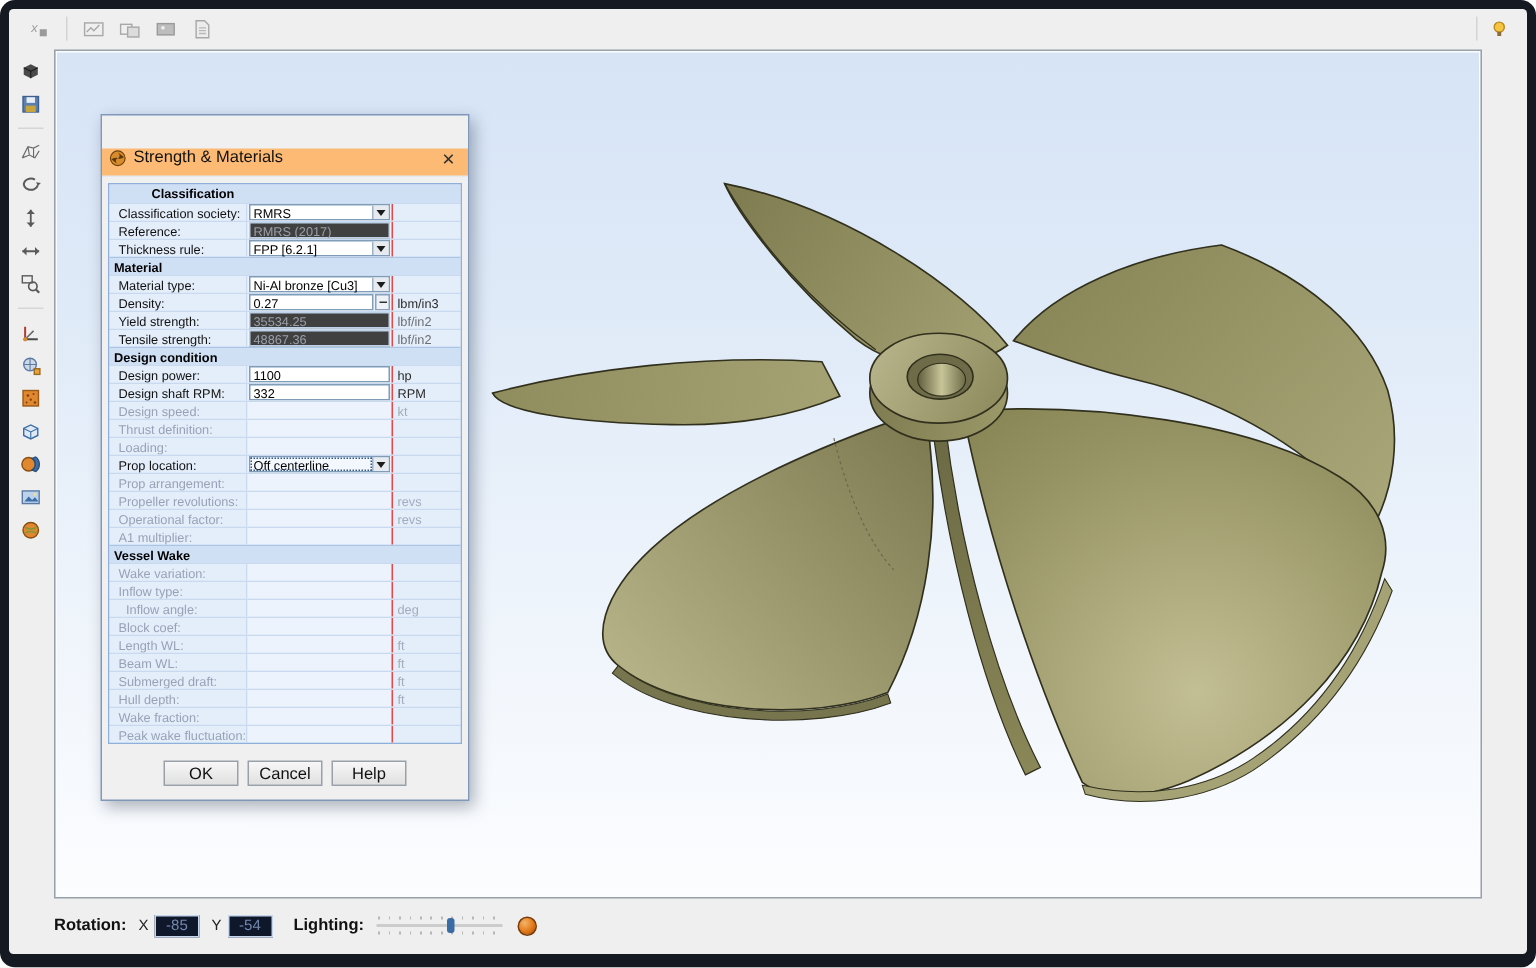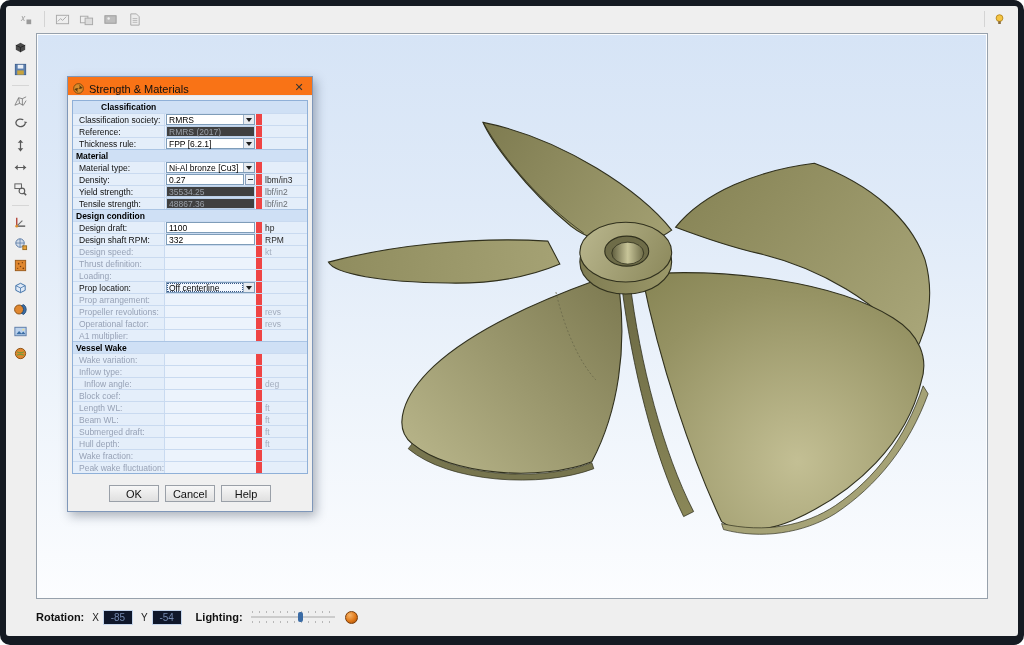--- a/index.html
+++ b/index.html
@@ -52,39 +52,39 @@
   .thumb  { position:absolute; left:56%; top:2px; width:5px; height:10px;
             background:#3a6ba5; border-radius:2px; }
   .ball   { width:13px; height:13px; border-radius:50%; margin-left:10px;
             background:radial-gradient(circle at 35% 30%, #f6b469, #e07818 55%, #9c4a08);
             border:1px solid #7a3c08; }
 
   
   .dialog { position:absolute; left:30px; top:42px; width:246px;
             border:1px solid #7f97b9; background:#f0f0f0;
             box-shadow:3px 4px 10px rgba(30,40,60,.35); }
-  .dlg-title { height:19px; background:#f97316; display:flex; align-items:flex-end;
+  .dlg-title { height:19px; background:#fdba74; display:flex; align-items:flex-start;
                padding:0 5px 0 4px; gap:4px; font-size:11px; color:#111;
-               border-bottom:1px solid #e3e7ee; }
+               border-bottom:1px solid #e3e7ee;margin-top:22px; }
   .dlg-title svg { width:13px; height:13px; }
   .dlg-close { margin-left:auto; width:16px; height:16px; border:none; background:transparent;
                font-size:11px; color:#333; line-height:16px; text-align:center; padding:0; }
   .dlg-table { margin:4px 4px 0 4px; border:1px solid #8fb0d8; background:#e4eefa; }
   .thead { height:12px; background:#cfe0f5; border-top:1px solid #abc5e4;
            font-weight:bold; font-size:8.5px; color:#000;
            display:flex; align-items:center; padding-left:3px; }
   .trow  { display:grid; grid-template-columns:92px 97px 1fr; height:12px;
            border-top:1px solid #c9daf0; }
   .dlg-table > :first-child { border-top:none;padding-left:28px; }
   .cell { height:100%; display:flex; align-items:center; overflow:hidden;
           white-space:nowrap; font-size:8.5px; }
   .lbl  { padding-left:6px; background:#e4eefa; border-right:1px solid #c9daf0; color:#101010; }
   .lbl.ind { padding-left:11px; }
   .lbl.dis { color:#97a2b6; }
-  .val  { background:#ecf3fc; border-right:6px solid #ef4444; padding:0 1px; }
+  .val  { background:#ecf3fc; border-right:1px solid #ef4444; padding:0 1px; }
   .unit { background:#e4eefa; padding-left:3px; color:#2a2a2a; }
   .unit.dis { color:#a2acbd; }
   .unit.ro  { color:#6b6f75; }
 
   .tfield { width:100%; height:11px; border:1px solid #7f9db9; background:#fff;
             font-size:8.5px; padding:0 2px; font-family:inherit; color:#000; }
   .ro-field { width:100%; height:11px; border:1px solid #bdd1e8; background:#404040;
               color:#9aa0a8; padding:0 2px; line-height:10px; }
   .combo { width:100%; height:11px; border:1px solid #7f9db9; background:#fff;
            display:flex; align-items:stretch; }
@@ -399,21 +399,21 @@
             </div>
             <div class="trow">
               <div class="cell lbl">Tensile strength:</div>
               <div class="cell val">
                 <div class="ro-field">48867.36</div>
               </div>
               <div class="cell unit ro">lbf/in2</div>
             </div>
             <div class="thead">Design condition</div>
             <div class="trow">
-              <div class="cell lbl">Design draft:</div>
+              <div class="cell lbl">Design power:</div>
               <div class="cell val">
                 <div class="fieldwrap">
                   <input class="tfield" value="1100" style="">
                 </div>
               </div>
               <div class="cell unit">hp</div>
             </div>
             <div class="trow">
               <div class="cell lbl">Design shaft RPM:</div>
               <div class="cell val">

